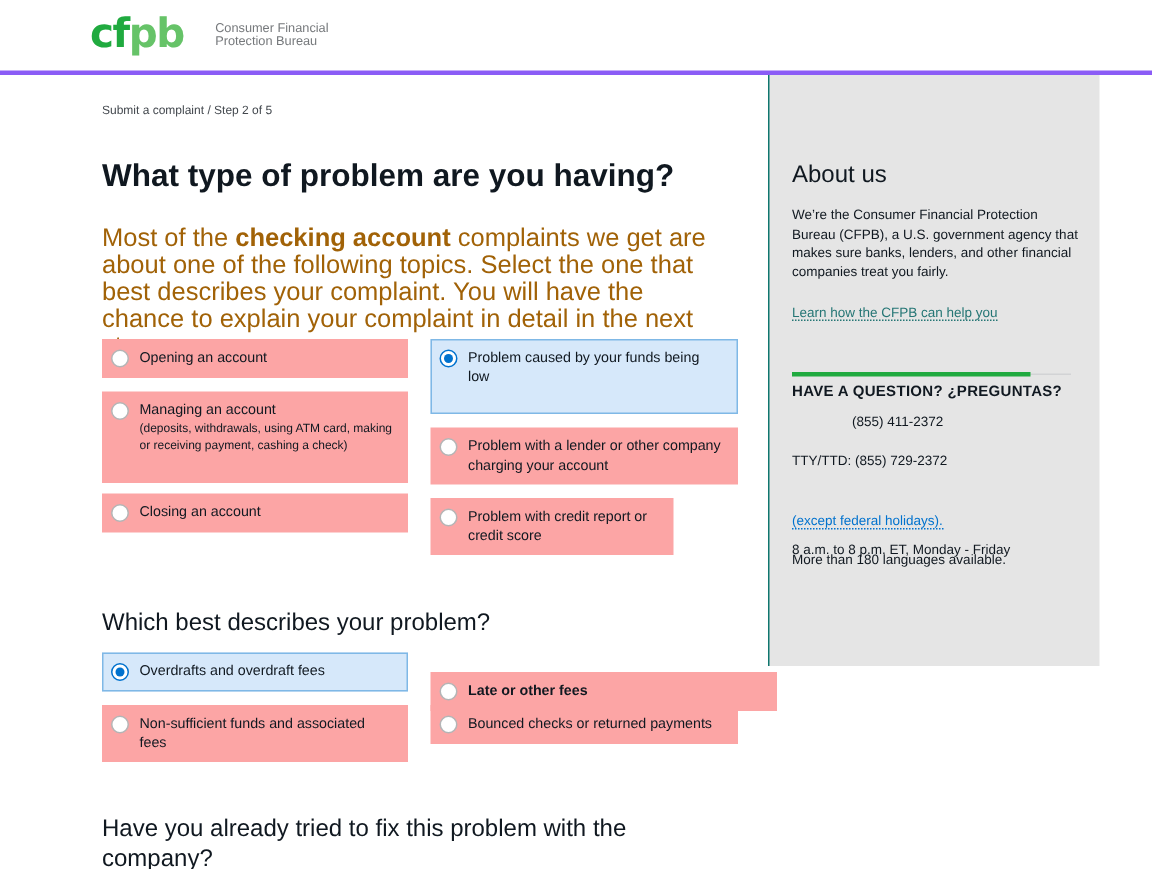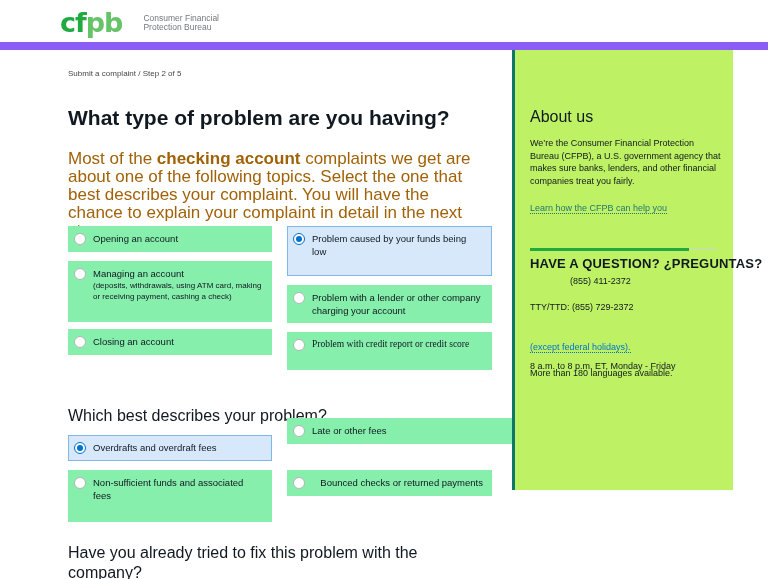--- a/index.html
+++ b/index.html
@@ -5,21 +5,21 @@
     * { box-sizing: border-box; margin: 0; padding: 0; }
     html, body {
       width: 768px; height: 579px; overflow: hidden;
       background: #ffffff;
       font-family: "Liberation Sans", "DejaVu Sans", sans-serif;
       color: #101820;
     }
     .header {
       position: absolute; left: 0; top: 0; width: 768px; height: 50px;
       background: #ffffff;
-      border-bottom: 8px solid #8b5cf6;
+      border-bottom: 3px solid #8b5cf6;
     }
     .logo {
       position: absolute; left: 60px; top: 8px; display: flex; align-items: center;
     }
     .logo-mark {
       font-family: "DejaVu Sans", sans-serif;
       font-weight: bold; font-size: 27px; letter-spacing: -1px; line-height: 30px;
     }
     .logo-mark .cf { color: #20aa3f; }
     .logo-mark .pb { color: #66c368; }
@@ -33,58 +33,58 @@
       position: absolute; left: 0; top: 19px; font-size: 8px; color: #43484e; white-space: nowrap;
     }
     h1.page-title {
       position: absolute; left: 0; top: 56px; font-size: 21px; font-weight: bold; color: #101820; white-space: nowrap;
     }
     .intro {
       position: absolute; left: 0; top: 100px; width: 410px; font-size: 17px; line-height: 18px; color: #a16207;
     }
     .intro b { font-weight: bold; }
     .option {
-      position: absolute; background: #86efac; border: 1px solid transparent;
+      position: absolute; background: #fca5a5; border: 1px solid transparent;
       padding: 5px 8px 5px 24px; font-size: 9.5px; line-height: 13px; color: #101820;
     }
     .option.selected { background: #d6e8fa; border-color: #7fb8e6; }
     .option .radio {
       position: absolute; left: 5px; top: 6px; width: 12px; height: 12px;
       border-radius: 50%; background: #fff; border: 1px solid #b4b5b6;
     }
     .option.selected .radio { border: 1.5px solid #0072ce; }
     .option.selected .radio::after {
       content: ""; position: absolute; left: 2px; top: 2px; width: 6px; height: 6px; border-radius: 50%; background: #0072ce;
     }
     .option .sub { display: block; font-size: 8px; line-height: 11px; color: #101820; }
     h2.section-title {
       position: absolute; left: 0; font-size: 16px; font-weight: normal; color: #101820; line-height: 20px;
     }
     .sidebar {
-      position: absolute; left: 512px; top: 50px; width: 221px; height: 440px;
-      background: #bef264; border-left: 3px solid #0f766e;
+      position: absolute; left: 512px; top: 50px; width: 221px; height: 394px;
+      background: #e5e5e5; border-left: 1px solid #0f766e;
     }
     .sidebar .about-title {
       position: absolute; left: 15px; top: 58px; font-size: 16px; color: #101820;
     }
     .sidebar .about-text {
       position: absolute; left: 15px; top: 87px; width: 195px; font-size: 9px; line-height: 12.5px; color: #101820;
     }
     .sidebar .learn-link {
       position: absolute; left: 15px; top: 153px; font-size: 9px; color: #257675;
       border-bottom: 1px dotted #257675; white-space: nowrap;
     }
     .sidebar .divider {
       position: absolute; left: 15px; top: 199px; width: 186px; height: 1px; background: #d2d3d5;
     }
     .sidebar .divider-accent {
       position: absolute; left: 15px; top: 198px; width: 159px; height: 3px; background: #20aa3f;
     }
     .sidebar .help-heading {
-      position: absolute; left: 15px; top: 206px; font-size: 13px; font-weight: bold; color: #101820; letter-spacing: 0.2px; white-space: nowrap;
+      position: absolute; left: 15px; top: 206px; font-size: 10px; font-weight: bold; color: #101820; letter-spacing: 0.2px; white-space: nowrap;
     }
     .sidebar .line {
       position: absolute; left: 15px; font-size: 9px; color: #101820; white-space: nowrap;
     }
     .sidebar .holiday-link {
       position: absolute; left: 15px; top: 292px; font-size: 9px; color: #0072ce; border-bottom: 1px dotted #0072ce; white-space: nowrap;
     }
   </style>
 </head>
 <body>
@@ -123,40 +123,40 @@
   </div>
 
   <div class="option selected" style="left:219px;top:176px;width:205px;height:50px;">
     <span class="radio"></span>
     <span>Problem caused by your funds being low</span>
   </div>
   <div class="option" style="left:219px;top:235px;width:205px;height:38px;">
     <span class="radio"></span>
     <span>Problem with a lender or other company charging your account</span>
   </div>
-  <div class="option" style="left:219px;top:282px;width:205px;height:38px;font-family:Liberation Serif, serif;">
+  <div class="option" style="left:219px;top:282px;width:162px;height:38px;">
     <span class="radio"></span>
     <span>Problem with credit report or credit score</span>
   </div>
 
   <h2 class="section-title" style="top:356px;text-align:right;">Which best describes your problem?</h2>
 
   <div class="option selected" style="left:0;top:385px;width:204px;height:26px;">
     <span class="radio"></span>
     <span>Overdrafts and overdraft fees</span>
   </div>
-  <div class="option" style="left:0;top:420px;width:204px;height:52px;">
+  <div class="option" style="left:0;top:420px;width:204px;height:38px;">
     <span class="radio"></span>
     <span>Non-sufficient funds and associated fees</span>
   </div>
-  <div class="option" style="left:219px;top:368px;width:231px;height:26px;">
+  <div class="option" style="left:219px;top:398px;width:231px;height:26px;font-weight:bold;">
     <span class="radio"></span>
     <span>Late or other fees</span>
   </div>
-  <div class="option" style="left:219px;top:420px;width:205px;height:26px;text-align:right;">
+  <div class="option" style="left:219px;top:420px;width:205px;height:26px;">
     <span class="radio"></span>
     <span>Bounced checks or returned payments</span>
   </div>
 
   <h2 class="section-title" style="top:493px;width:380px;">Have you already tried to fix this problem with the company?</h2>
 </div>
 
 <aside class="sidebar">
   <div class="about-title">About us</div>
   <div class="about-text">We’re the Consumer Financial Protection Bureau (CFPB), a U.S. government agency that makes sure banks, lenders, and other financial companies treat you fairly.</div>

